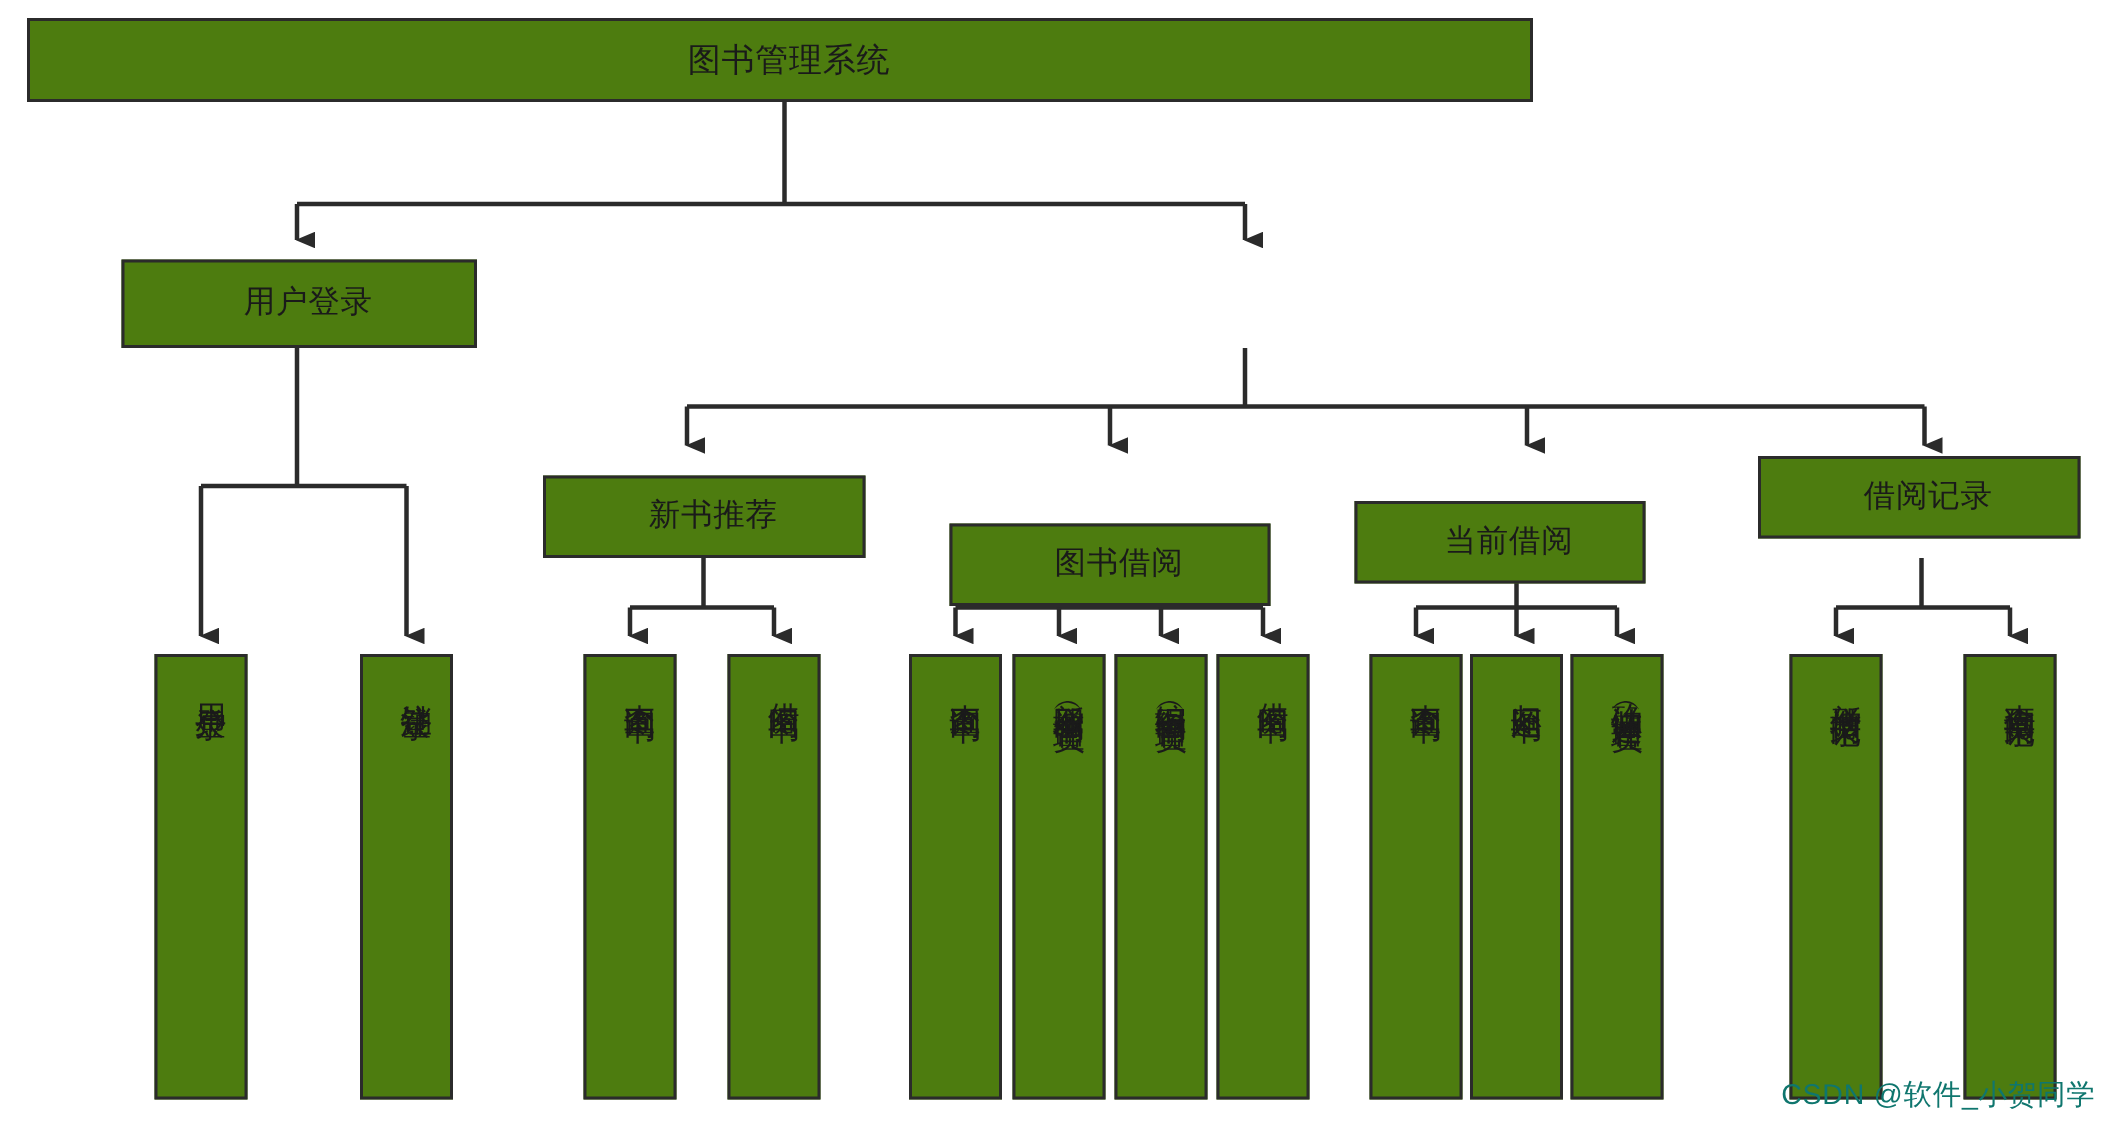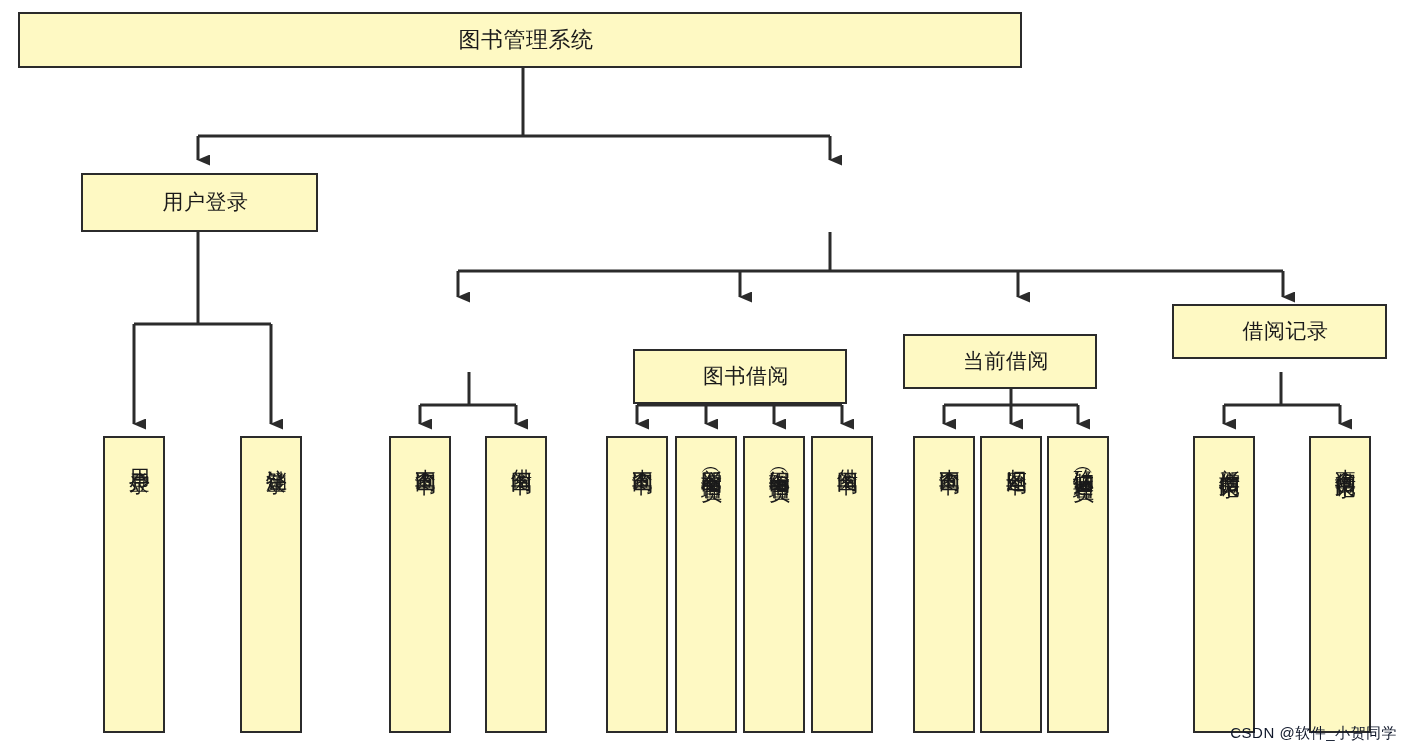--- a/index.html
+++ b/index.html
@@ -20,21 +20,21 @@
   svg.wires {
     position: absolute;
     left: 0;
     top: 0;
     width: 1405px;
     height: 747px;
   }
   .node {
     position: absolute;
     box-sizing: border-box;
-    background: #fef9c3;
+    background: #4d7c0f;
     border: 2px solid #2b2b2b;
     display: flex;
     align-items: center;
     justify-content: center;
     color: #1a1a1a;
     z-index: 3;
     padding-left: 12px;
   }
   .node .label {
     display: block;
@@ -55,22 +55,22 @@
     text-orientation: upright;
     font-size: 21px;
     letter-spacing: 2px;
     line-height: 1;
   }
   .node.root .label { font-size: 22px; }
   .watermark {
     position: absolute;
     right: 8px;
     bottom: 4px;
-    font-size: 15px;
-    color: #0f172a;
+    font-size: 19px;
+    color: #0f766e;
     white-space: nowrap;
     z-index: 5;
     letter-spacing: 0.5px;
   }
 </style>
 </head>
 <body>
 
 <div id="diagram-root">
 
@@ -126,20 +126,23 @@
   </svg>
 
   <div class="node horiz root" style="left:18px; top:12px; width:1004px; height:56px;">
     <span class="label">图书管理系统</span>
   </div>
 
   <div class="node horiz" style="left:81px; top:173px; width:237px; height:59px;">
     <span class="label">用户登录</span>
   </div>
 
+  <div class="node horiz" style="left:362px; top:317px; width:215px; height:55px;">
+    <span class="label">新书推荐</span>
+  </div>
   <div class="node horiz" style="left:633px; top:317px; width:214px; height:55px;margin-top:32px;">
     <span class="label">图书借阅</span>
   </div>
   <div class="node horiz" style="left:903px; top:300px; width:194px; height:55px;margin-top:34px;">
     <span class="label">当前借阅</span>
   </div>
   <div class="node horiz" style="left:1172px; top:304px; width:215px; height:55px;">
     <span class="label">借阅记录</span>
   </div>
 

